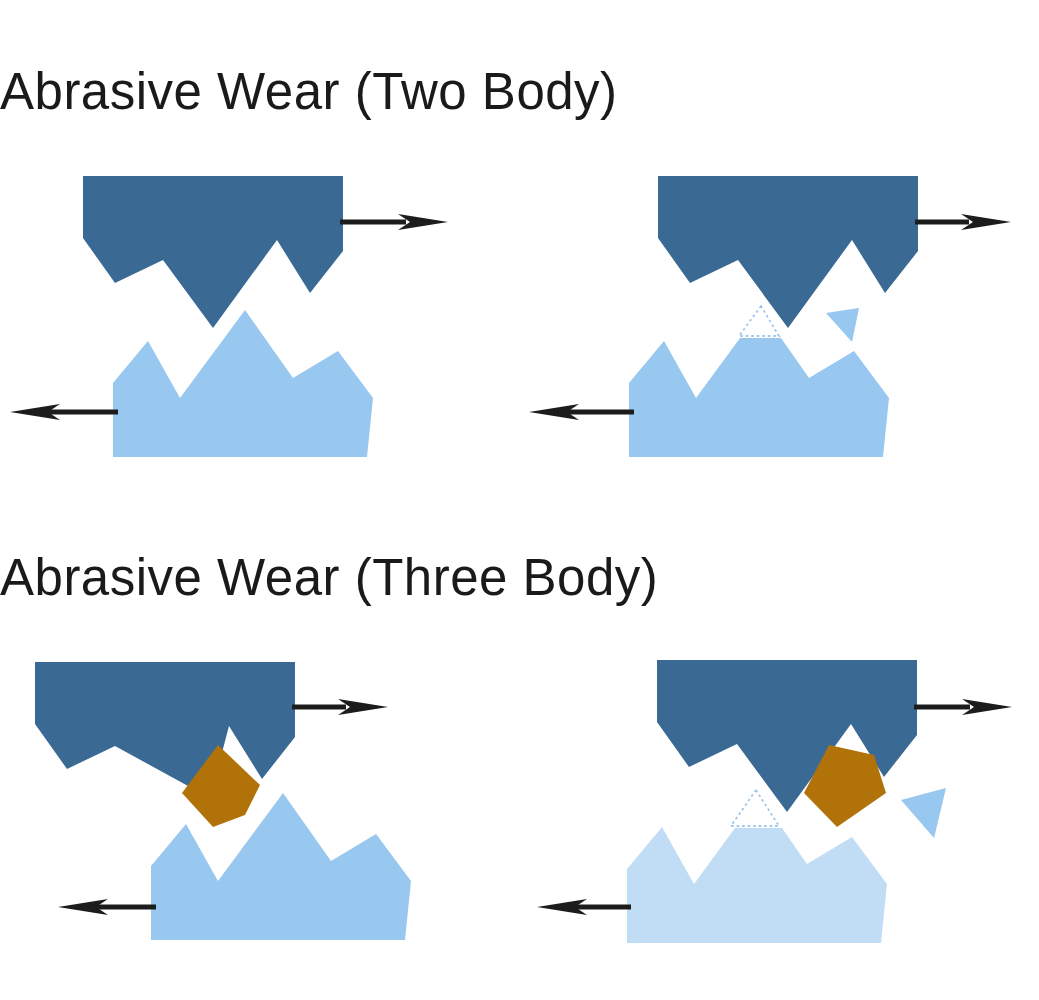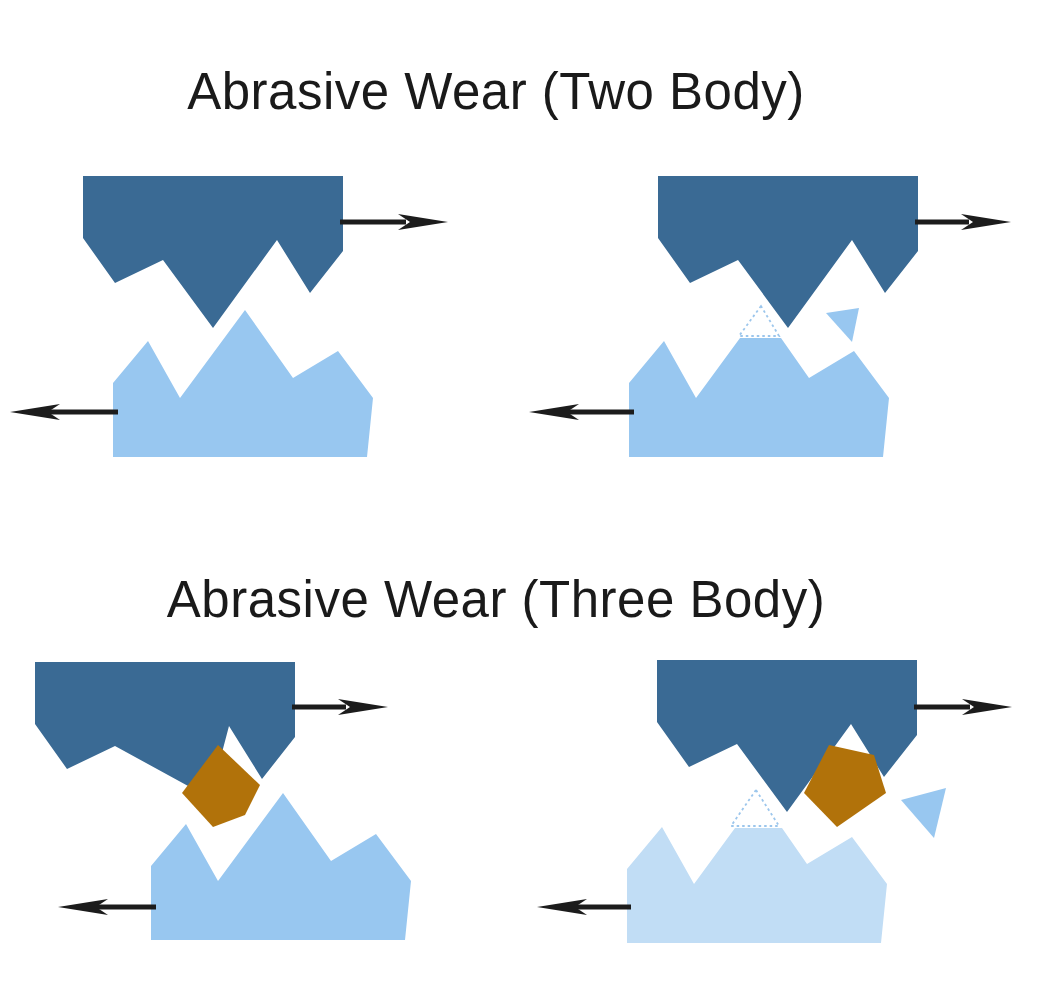--- a/index.html
+++ b/index.html
@@ -4,28 +4,28 @@
 <style>
   html,body{margin:0;padding:0;}
   body{
     width:1039px;height:1000px;
     background:#ffffff;
     font-family:"Liberation Sans",sans-serif;
     position:relative;overflow:hidden;
   }
   .section-title{
     position:absolute;left:0;width:992px;
-    text-align:center;
+    text-align:left;
     font-size:51px;line-height:1.1;
     color:#1a1a1a;
     letter-spacing:0.5px;
     white-space:nowrap;
   }
   #title-two-body{top:64px;}
-  #title-three-body{top:572px;}
+  #title-three-body{top:550px;}
   .panel{position:absolute;}
   #panel-two-body-contact{left:0;top:150px;}
   #panel-two-body-wear{left:519px;top:150px;}
   #panel-three-body-contact{left:0;top:630px;}
   #panel-three-body-wear{left:519px;top:630px;}
   svg{display:block;}
 </style>
 </head>
 <body>
 

